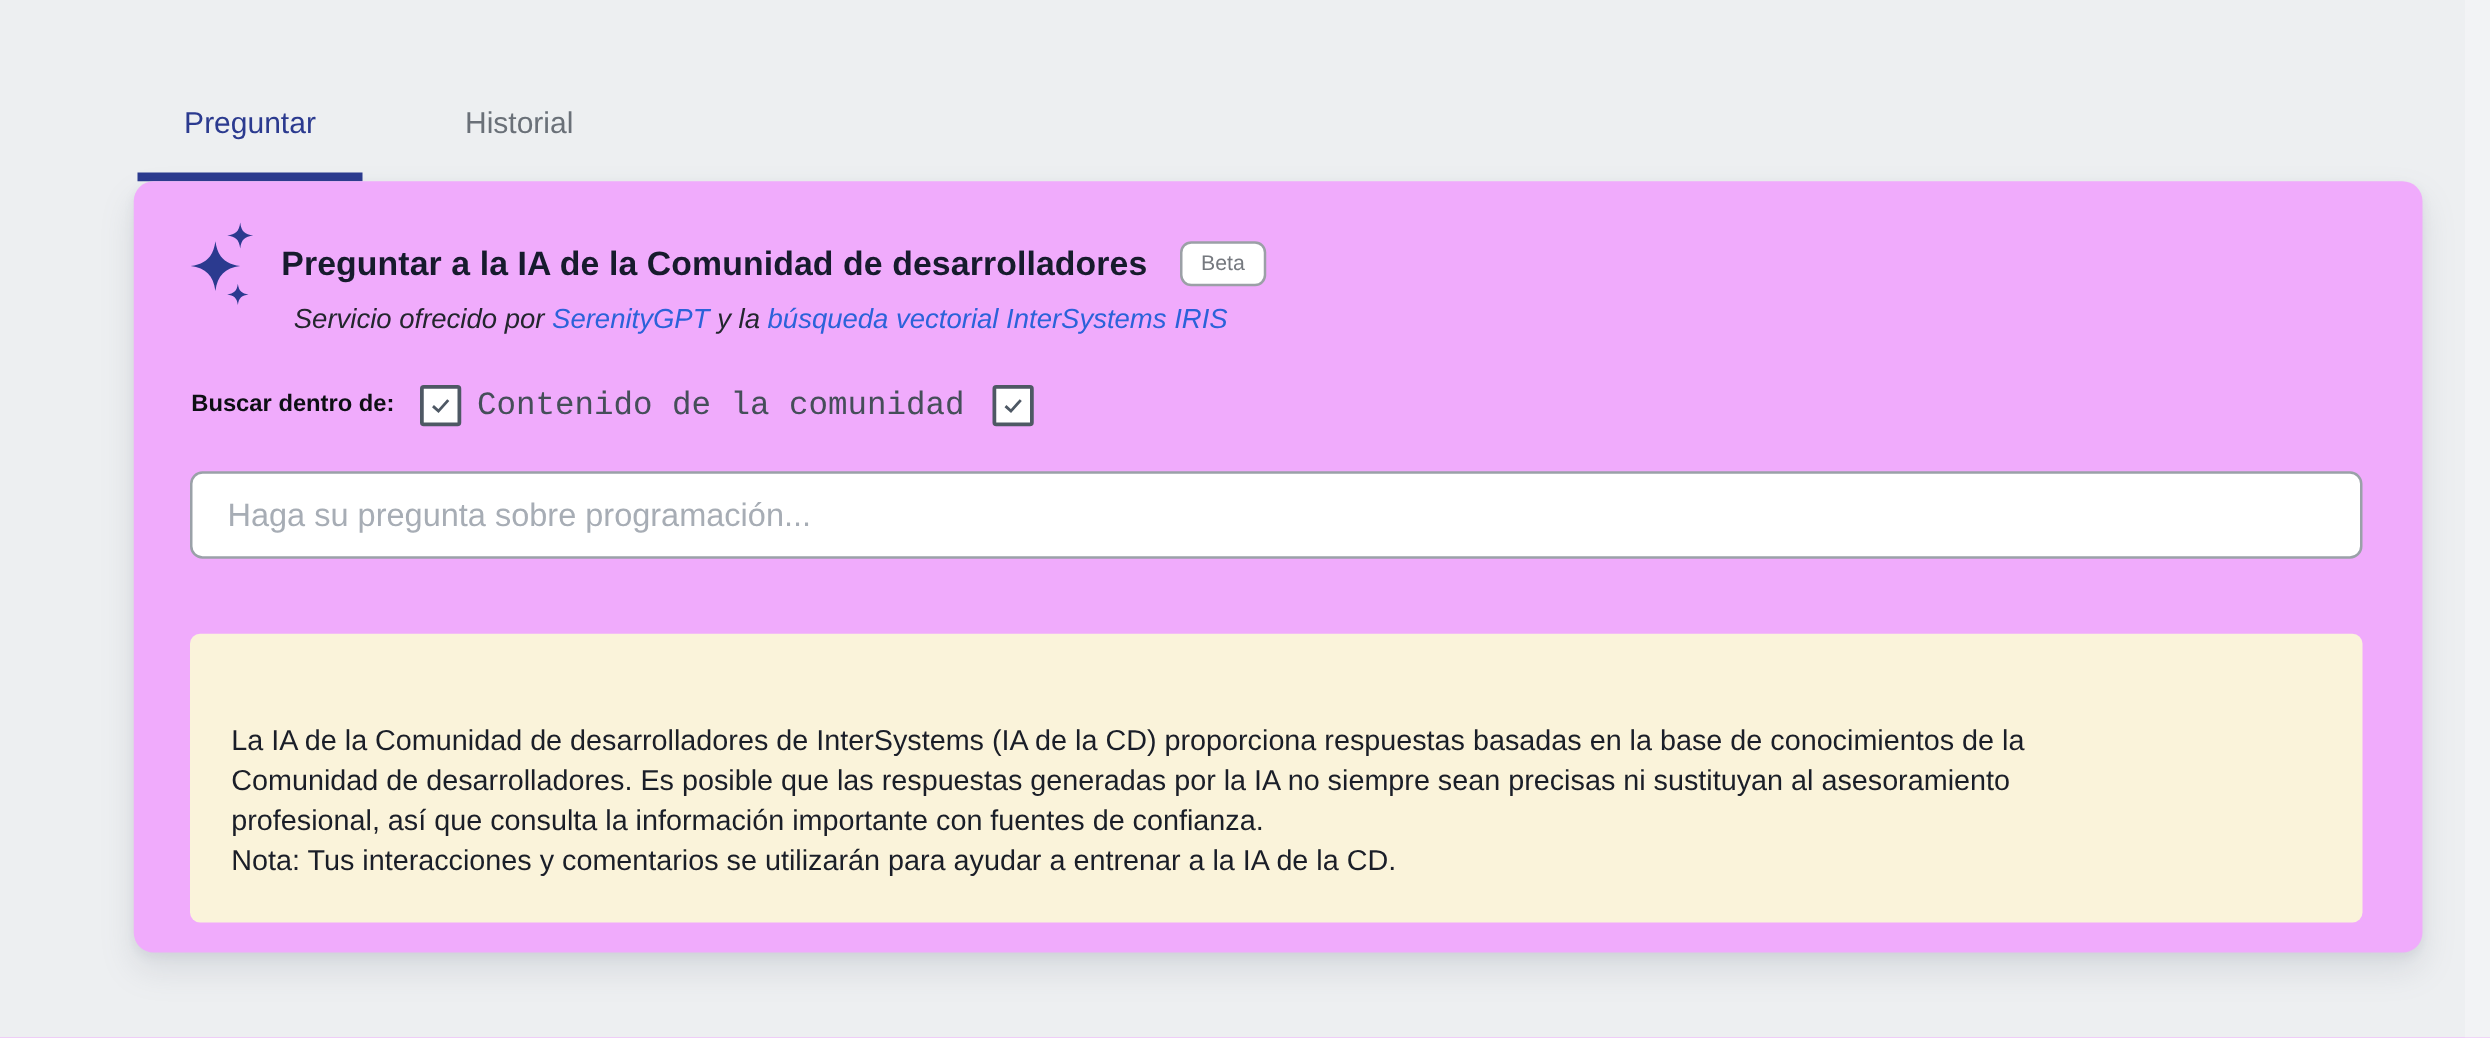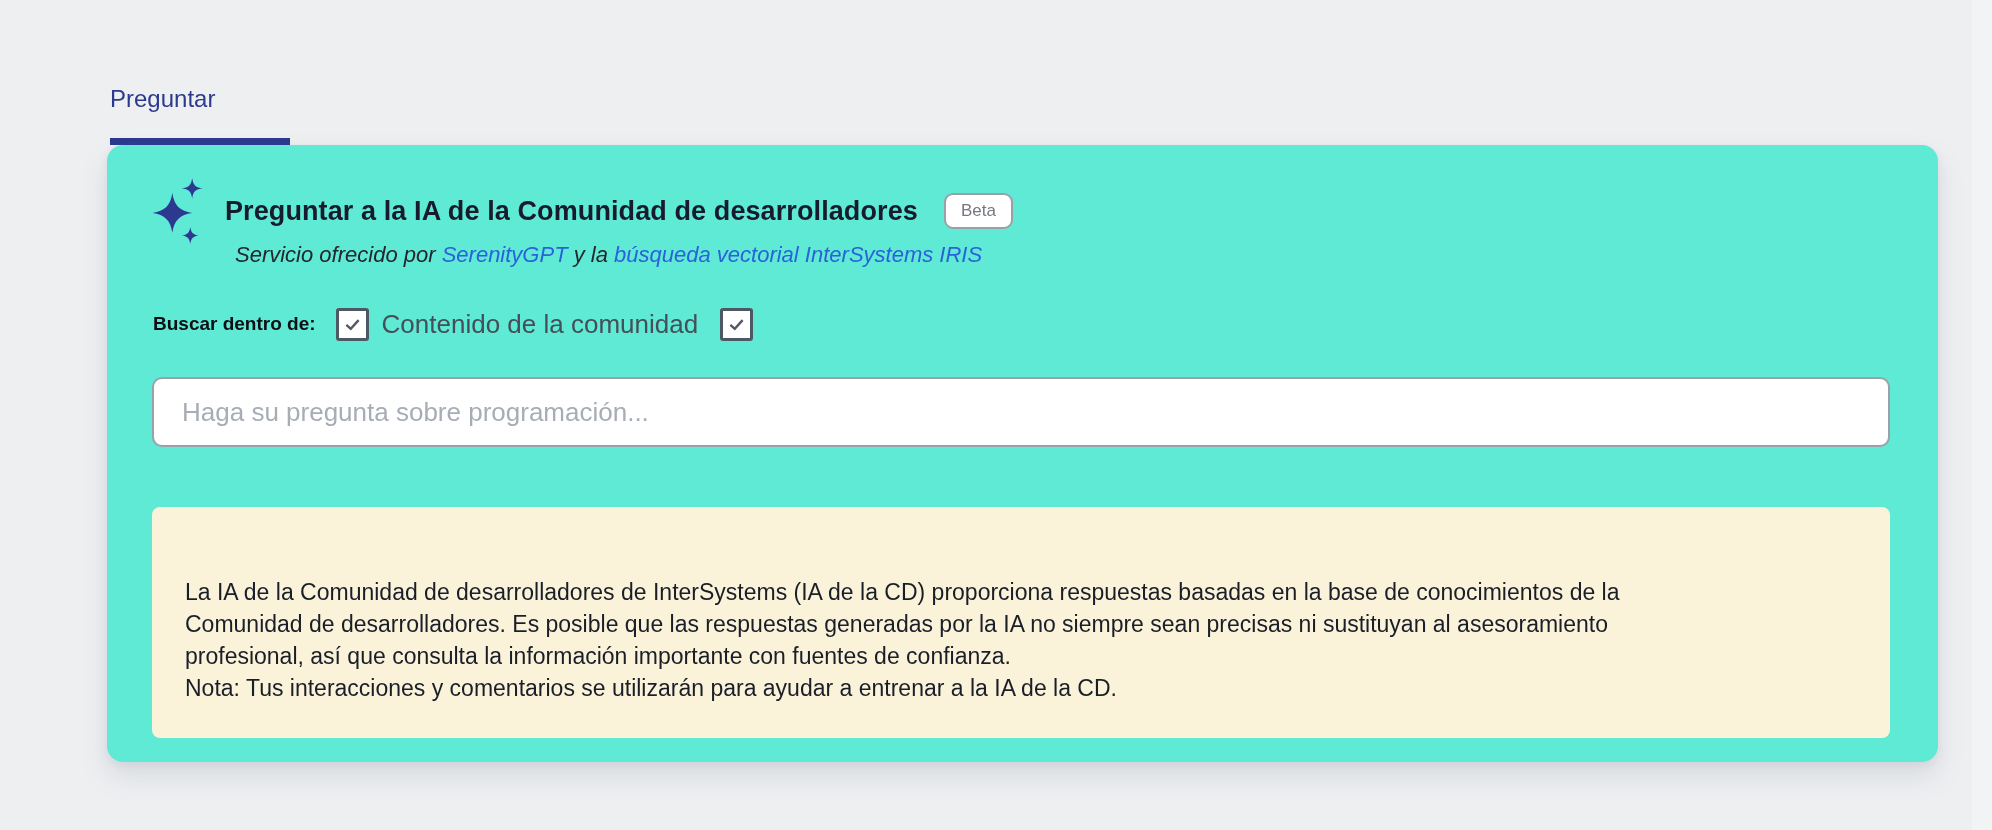--- a/index.html
+++ b/index.html
@@ -11,38 +11,38 @@
     overflow: hidden;
   }
 
   
   .tabbar {
     position: absolute; left: 110px; top: 0; height: 145px;
     display: flex; align-items: stretch;
   }
   .tab {
     position: relative;
-    display: flex; align-items: flex-end; 
+    display: flex; align-items: flex-end; justify-content: center;
     padding-bottom: 32px;
     font-size: 24px; font-weight: 500;
     color: #6a7078; cursor: pointer;
   }
   .tab.active { color: #2b3a8f; }
   .tab-1 { width: 180px; }
   .tab-2 { margin-left: 40px; padding-left: 42px; padding-right: 42px; font-weight: 400; }
   .tab .underline {
     position: absolute; left: 0; right: 0; bottom: 0; height: 7px;
     background: #2b3a8f;
   }
 
   
   .card {
     position: absolute; left: 107px; top: 145px;
     width: 1831px; height: 617px;
-    background: #5eead4; border-radius: 16px;
+    background: #f0abfc; border-radius: 16px;
     box-shadow: 0 14px 26px rgba(120,130,145,0.18), 0 3px 8px rgba(120,130,145,0.10);
   }
 
   .card-header {
     position: absolute; left: 44px; top: 32px; height: 68px;
     display: flex; align-items: center;
   }
   .sparkles { width: 54px; height: 68px; flex: 0 0 auto; }
   .card-title {
     margin: 0 0 0 20px;
@@ -71,21 +71,21 @@
   }
   .scope-label { font-size: 19px; font-weight: 700; color: #0d0f14; margin-right: 20px; }
   .checkbox-item { display: flex; align-items: center; cursor: pointer; margin-right: 22px; }
   .checkbox {
     width: 27px; height: 27px; flex: 0 0 auto;
     border: 3px solid #4e5864; border-radius: 3px;
     background: #fff; margin-right: 13px;
     display: flex; align-items: center; justify-content: center;
   }
   .checkbox svg { width: 21px; height: 21px; }
-  .checkbox-item .opt-label { font-size: 26px; color: #454e59; }
+  .checkbox-item .opt-label { font-size: 26px; color: #454e59; font-family: Liberation Mono, monospace; }
 
   .question-input {
     position: absolute; left: 45px; top: 232px;
     width: 1738px; height: 70px; box-sizing: border-box;
     border: 2px solid #9aa1a8; border-radius: 10px;
     padding: 0 28px; font-size: 26px; color: #2b2f36;
     font-family: Liberation Sans, sans-serif;
     background: #fff; outline: none;
   }
   .question-input::placeholder { color: #a7adb5; opacity: 1; }
@@ -106,20 +106,23 @@
     background: #f2f3f5;
   }
 </style>
 </head>
 <body>
 
 <div class="tabbar">
   <div class="tab tab-1 active">
     <span>Preguntar</span>
     <div class="underline"></div>
+  </div>
+  <div class="tab tab-2">
+    <span>Historial</span>
   </div>
 </div>
 
 <div class="card">
 
   <div class="card-header">
     <svg class="sparkles" viewBox="0 0 56 72" aria-hidden="true">
       <path fill="#2b3a8f" d="M22 17 C23.8 30 30 36.2 43 38 C30 39.8 23.8 46 22 59 C20.2 46 14 39.8 1 38 C14 36.2 20.2 30 22 17 Z"></path>
       <path fill="#2b3a8f" d="M43 1 C44 9 47 11 54 12 C47 13 44 15 43 23 C42 15 39 13 32 12 C39 11 42 9 43 1 Z"></path>
       <path fill="#2b3a8f" d="M41 53 C41.8 59.5 44.5 61.2 50 62 C44.5 62.8 41.8 64.5 41 71 C40.2 64.5 37.5 62.8 32 62 C37.5 61.2 40.2 59.5 41 53 Z"></path>

